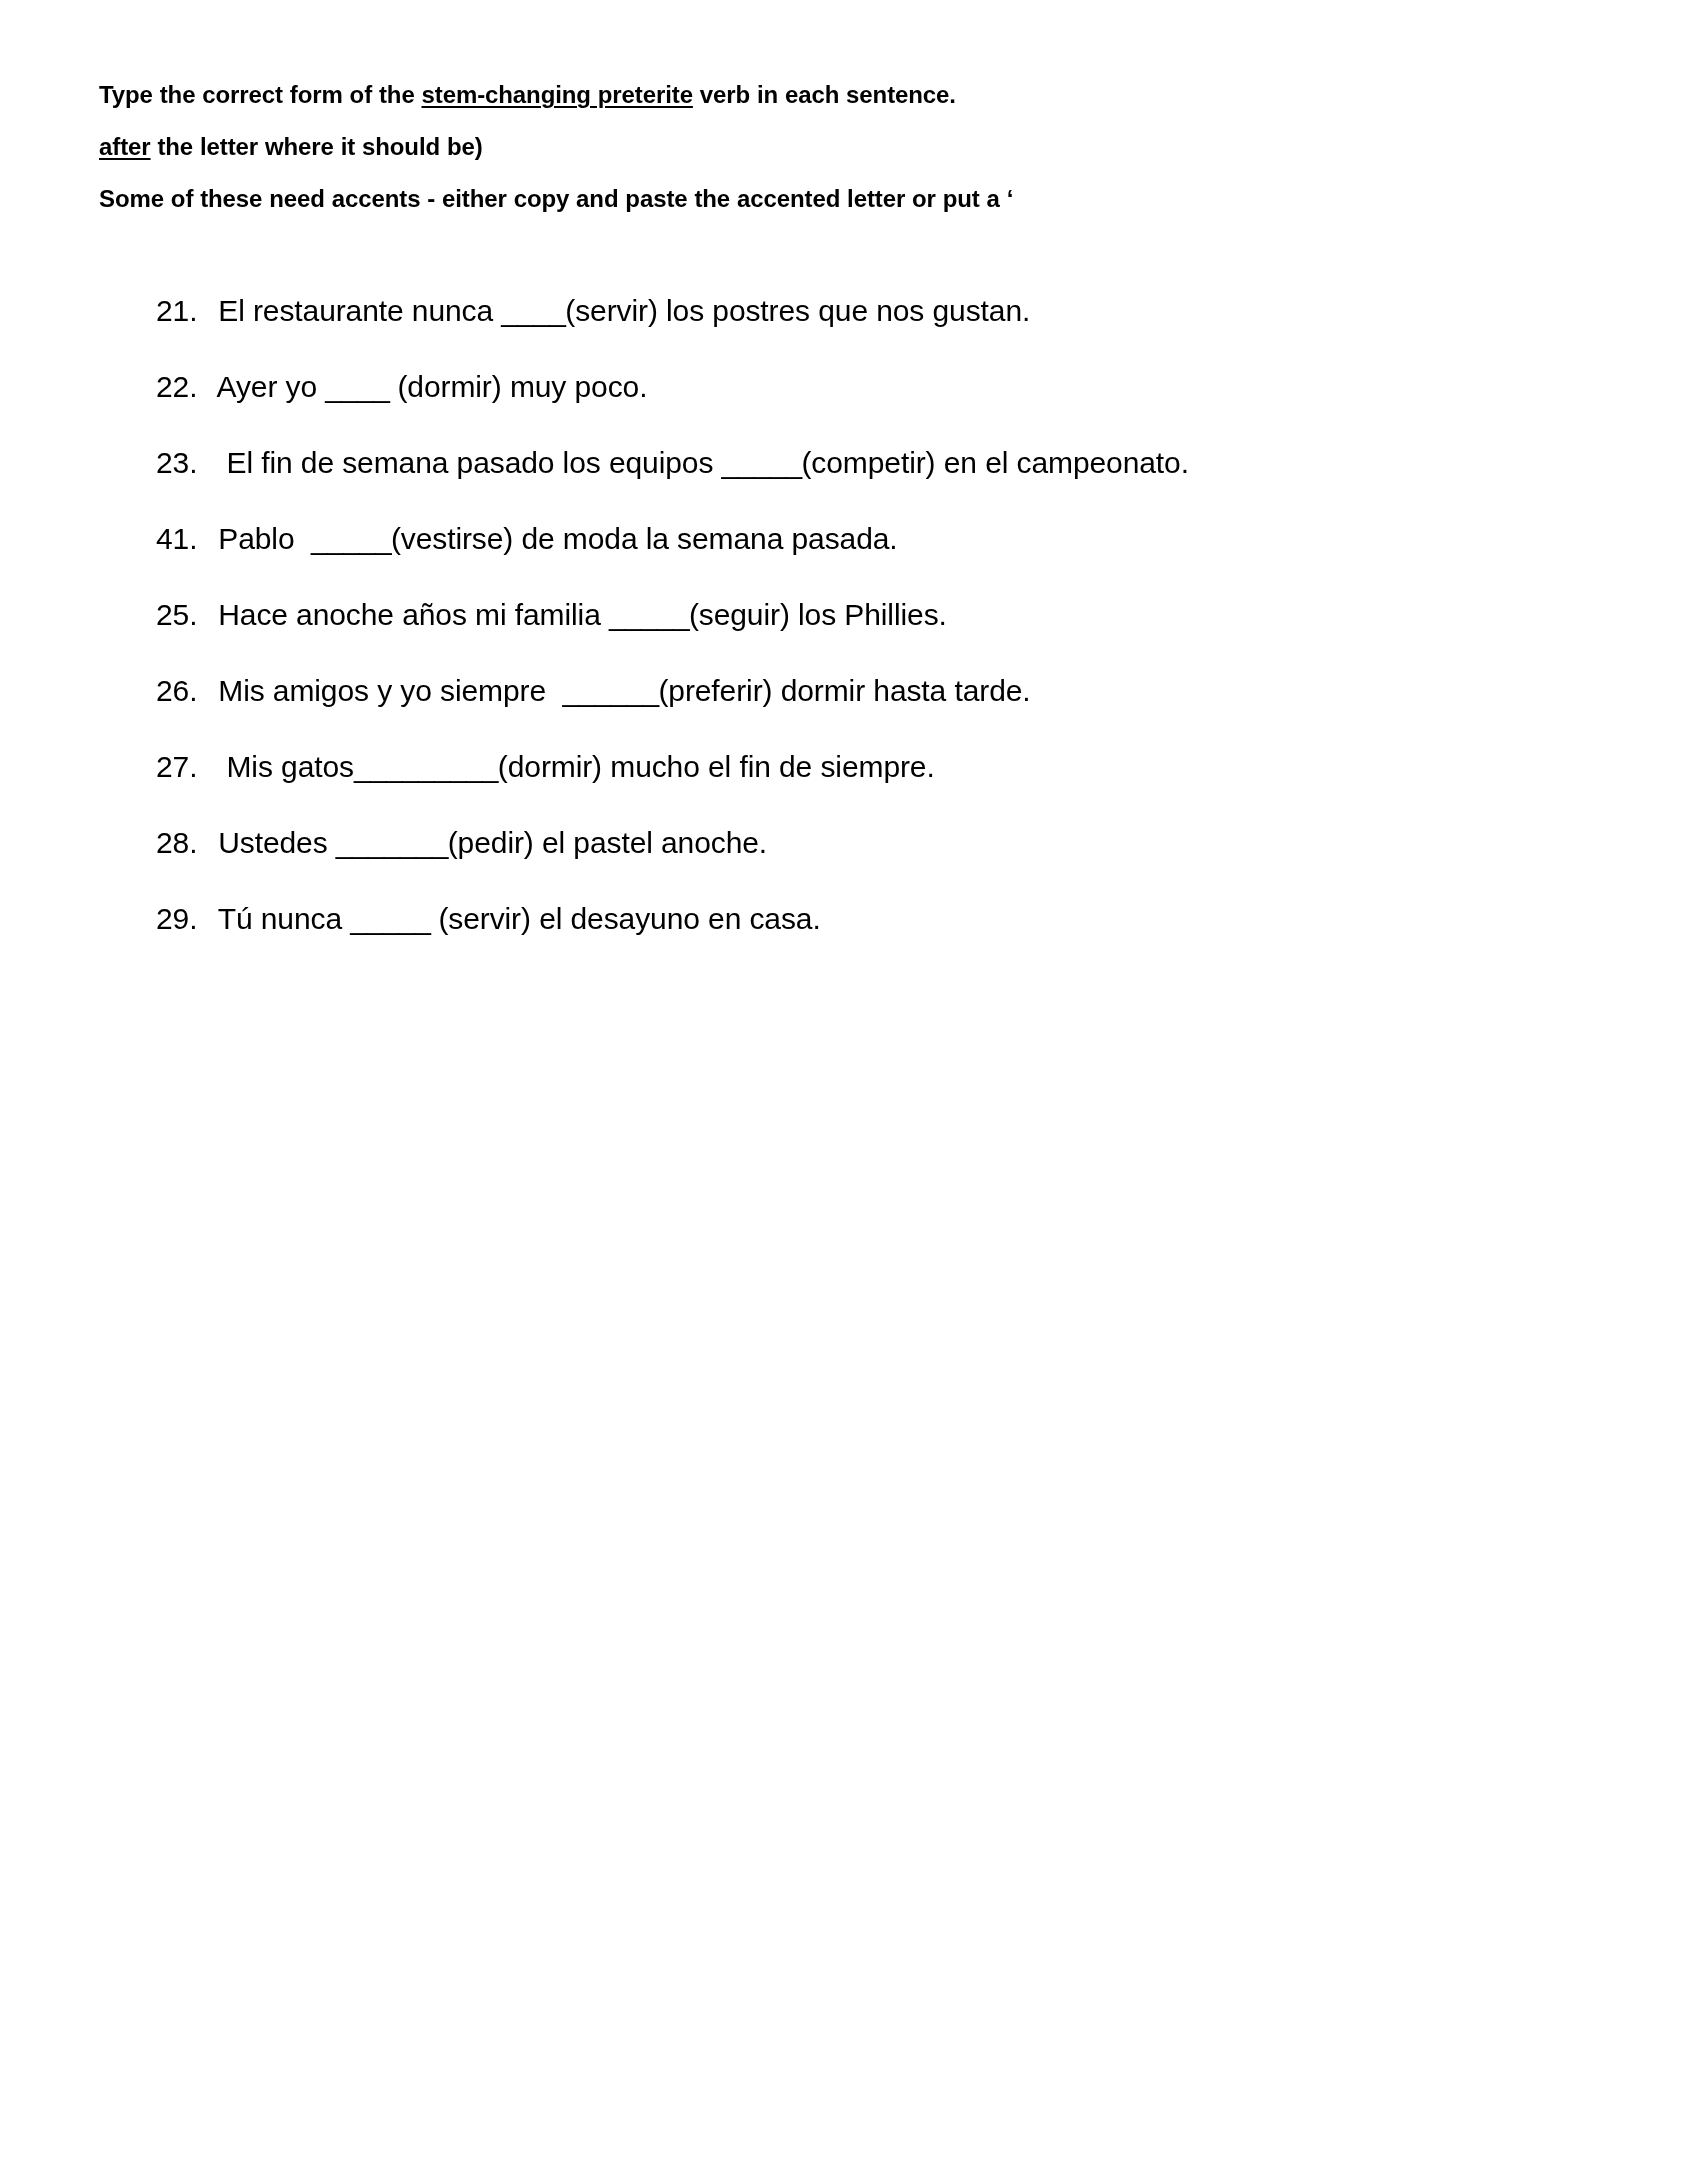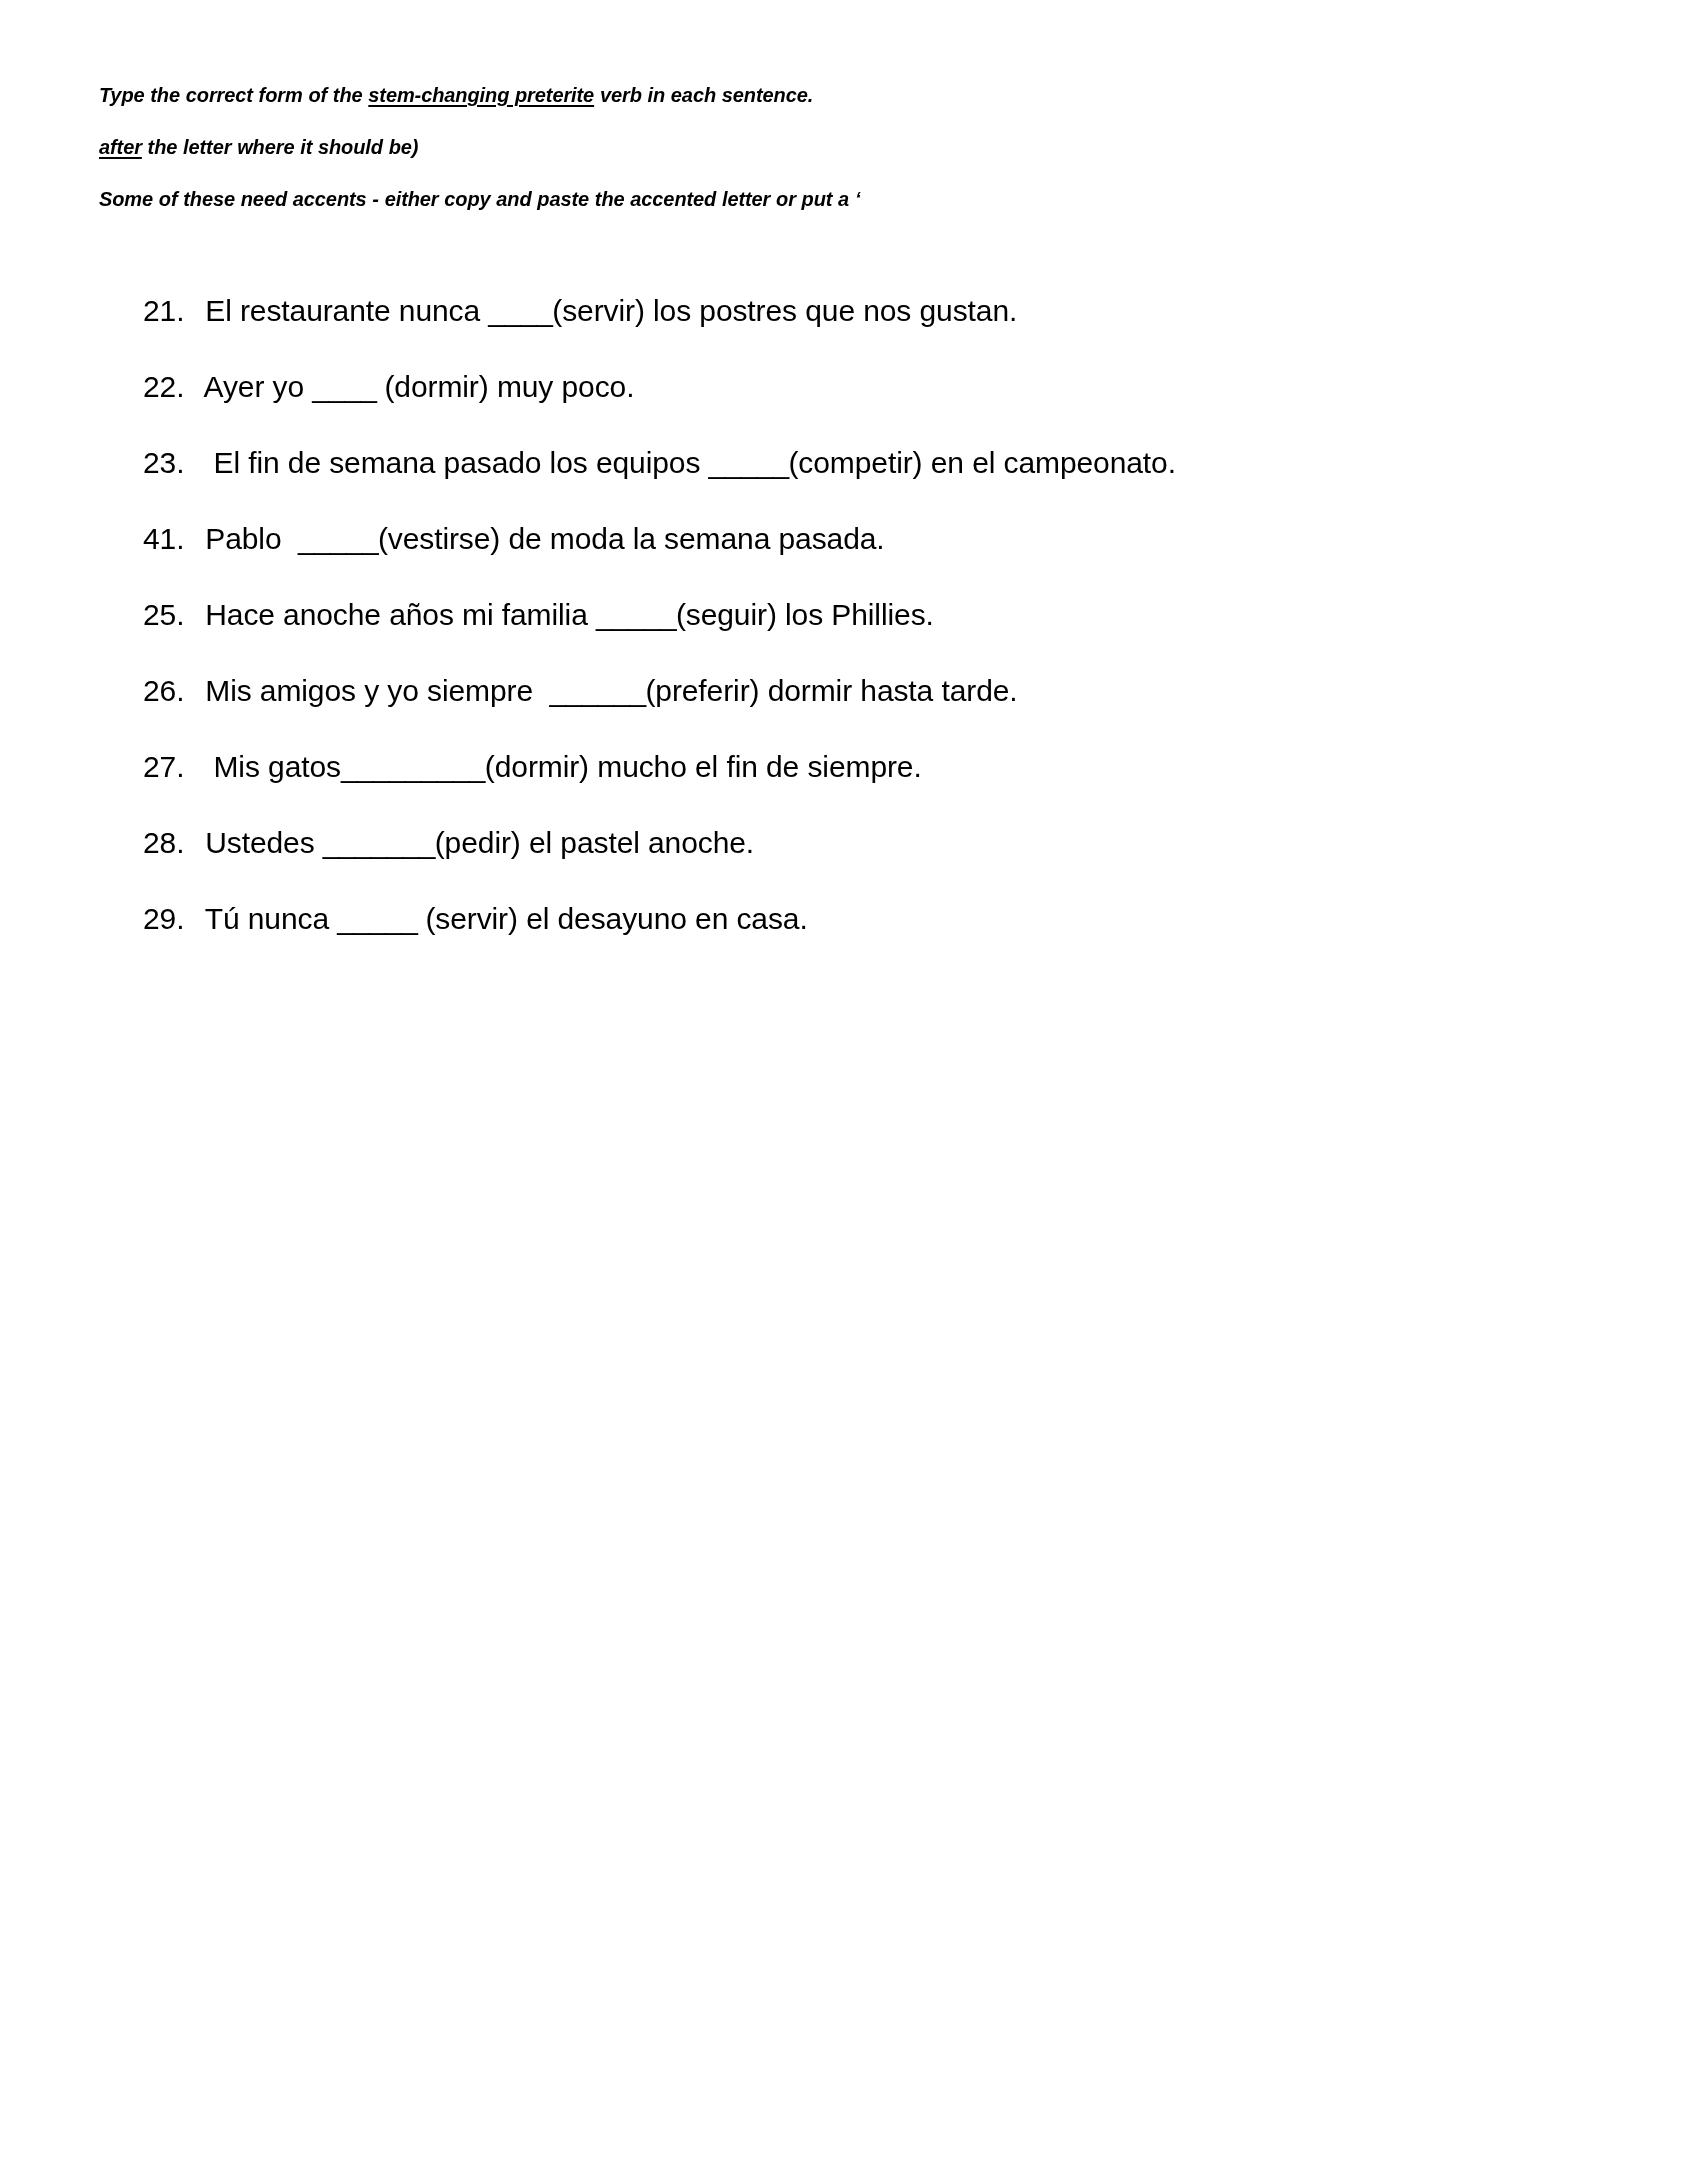--- a/index.html
+++ b/index.html
@@ -18,37 +18,36 @@
     color: #000000;
     -webkit-font-smoothing: antialiased;
   }
 
   
   .instructions {
     position: absolute;
     left: 99px;
     top: 69px;
     width: 1515px;
-    font-size: 20px;
+    font-size: 24px;
     font-weight: bold;
     line-height: 52px;
     letter-spacing: -0.1px;
     word-spacing: 0.3px;
-    font-style: italic;
   }
   .instructions .u {
     text-decoration: underline;
     text-underline-offset: 3.3px;
     text-decoration-thickness: 2px;
   }
 
   
   .items {
     position: absolute;
-    left: 143px;
+    left: 156px;
     top: 290px;
     width: 1489px;
   }
   .item {
     position: relative;
     height: 76px;
     font-size: 30px;
     line-height: 42px;
     font-weight: normal;
     white-space: pre;

